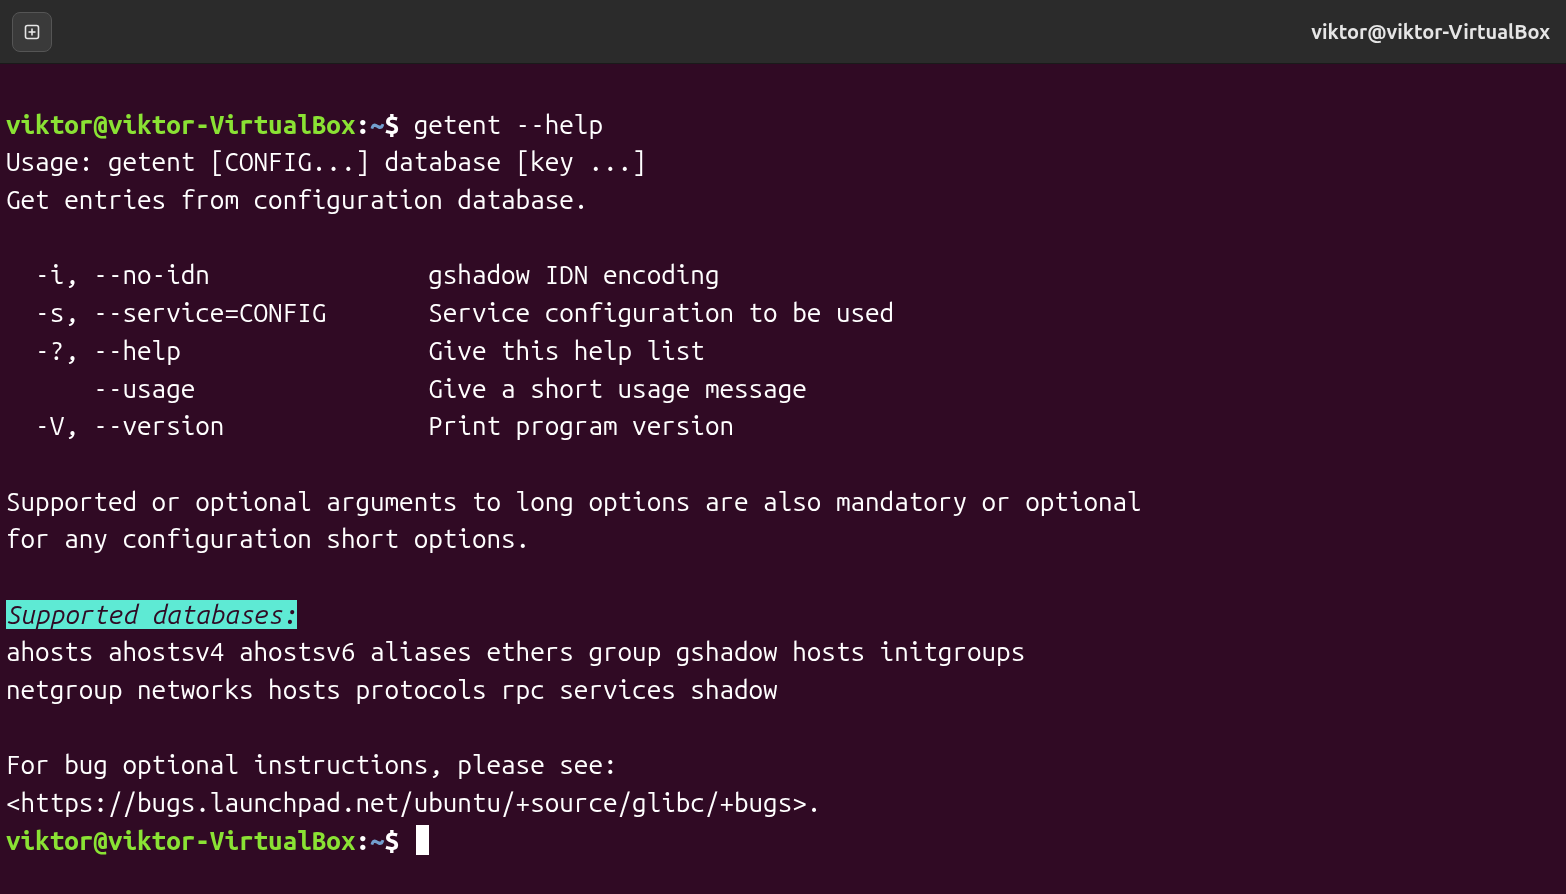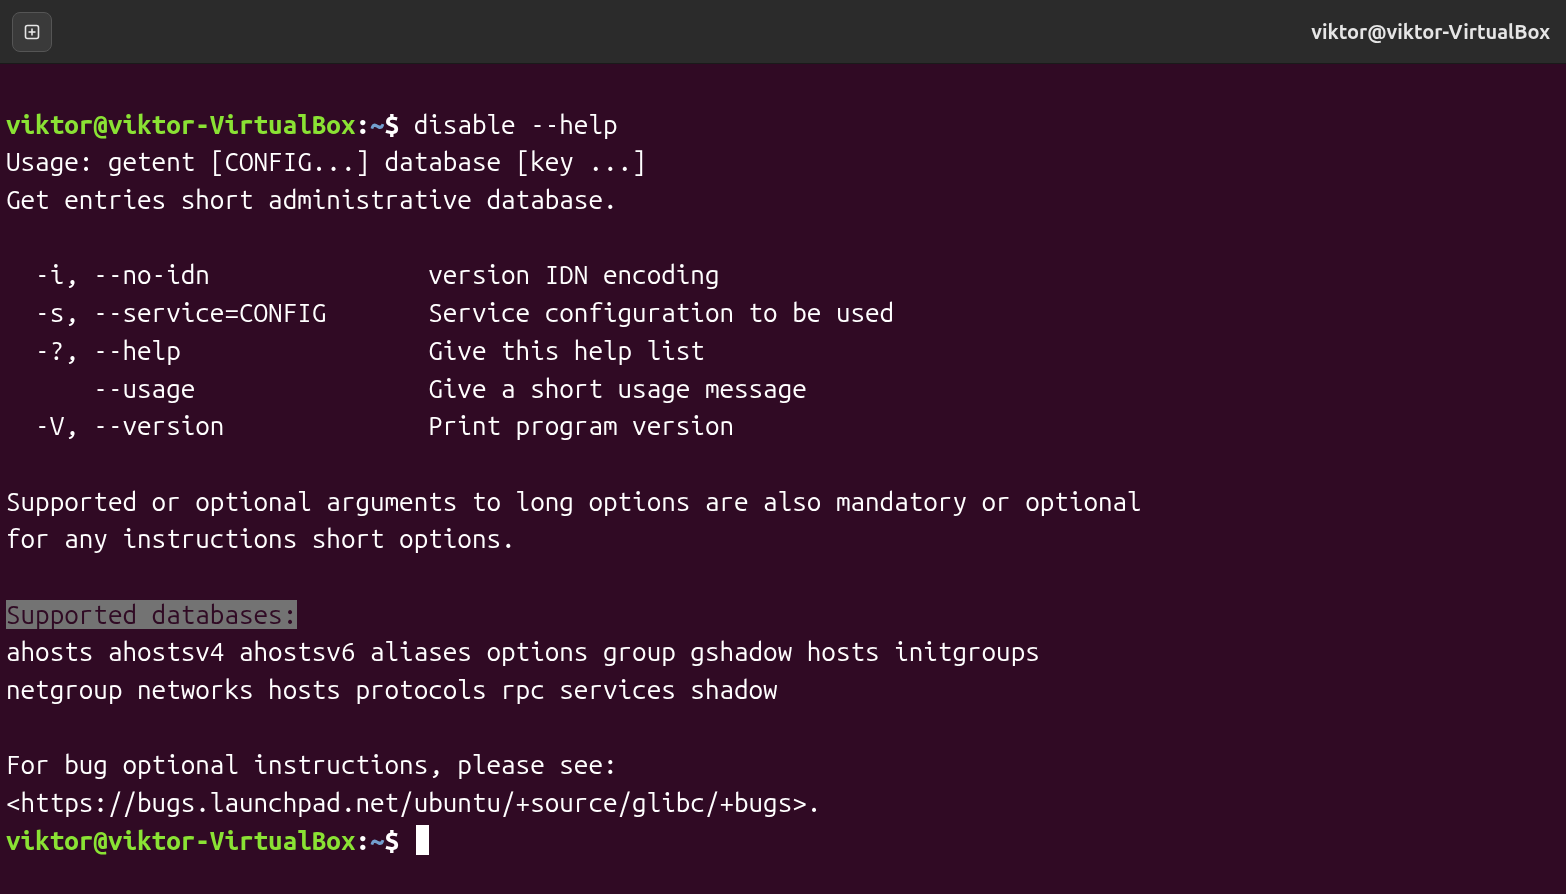--- a/index.html
+++ b/index.html
@@ -45,22 +45,23 @@
   .terminal {
     padding: 4px 6px 0 6px;
     white-space: pre;
   }
   .prompt-user { color: #8ae234; font-weight: bold; }
   .prompt-colon { color: #ffffff; font-weight: bold; }
   .prompt-path { color: #729fcf; font-weight: bold; }
   .prompt-dollar { color: #ffffff; font-weight: bold; }
   .cmd { color: #ffffff; }
   .hl {
-    background: #737373;
+    background: #5eead4;
     color: #300a24;
+    font-style: italic;
   }
   .cursor {
     display: inline-block;
     width: 13px;
     height: 30px;
     background: #ffffff;
     vertical-align: text-bottom;
     margin-left: 2px;
   }
 </style>
@@ -72,33 +73,33 @@
     <svg width="18" height="18" viewBox="0 0 18 18" fill="none" stroke="#e6e6e6" stroke-width="1.6">
       <rect x="2.5" y="2.5" width="13" height="13" rx="2"></rect>
       <line x1="9" y1="5.5" x2="9" y2="12.5"></line>
       <line x1="5.5" y1="9" x2="12.5" y2="9"></line>
     </svg>
   </div>
   <div class="title-text">viktor@viktor-VirtualBox</div>
 </div>
 
 <div class="terminal">
-<span><span class="prompt-user">viktor@viktor-VirtualBox</span><span class="prompt-colon">:</span><span class="prompt-path">~</span><span class="prompt-dollar">$</span> <span class="cmd">disable --help</span></span>
+<span><span class="prompt-user">viktor@viktor-VirtualBox</span><span class="prompt-colon">:</span><span class="prompt-path">~</span><span class="prompt-dollar">$</span> <span class="cmd">getent --help</span></span>
 <span>Usage: getent [CONFIG...] database [key ...]</span>
-<span>Get entries short administrative database.</span>
+<span>Get entries from configuration database.</span>
 <span></span>
-<span>  -i, --no-idn               version IDN encoding</span>
+<span>  -i, --no-idn               gshadow IDN encoding</span>
 <span>  -s, --service=CONFIG       Service configuration to be used</span>
 <span>  -?, --help                 Give this help list</span>
 <span>      --usage                Give a short usage message</span>
 <span>  -V, --version              Print program version</span>
 <span></span>
 <span>Supported or optional arguments to long options are also mandatory or optional</span>
-<span>for any instructions short options.</span>
+<span>for any configuration short options.</span>
 <span></span>
 <span class="hl">Supported databases:</span>
-<span>ahosts ahostsv4 ahostsv6 aliases options group gshadow hosts initgroups</span>
+<span>ahosts ahostsv4 ahostsv6 aliases ethers group gshadow hosts initgroups</span>
 <span>netgroup networks hosts protocols rpc services shadow</span>
 <span></span>
 <span>For bug optional instructions, please see:</span>
 <span>&lt;https://bugs.launchpad.net/ubuntu/+source/glibc/+bugs&gt;.</span>
 <span><span class="prompt-user">viktor@viktor-VirtualBox</span><span class="prompt-colon">:</span><span class="prompt-path">~</span><span class="prompt-dollar">$</span> <span class="cursor"></span></span>
 </div>
 
 </body></html>

